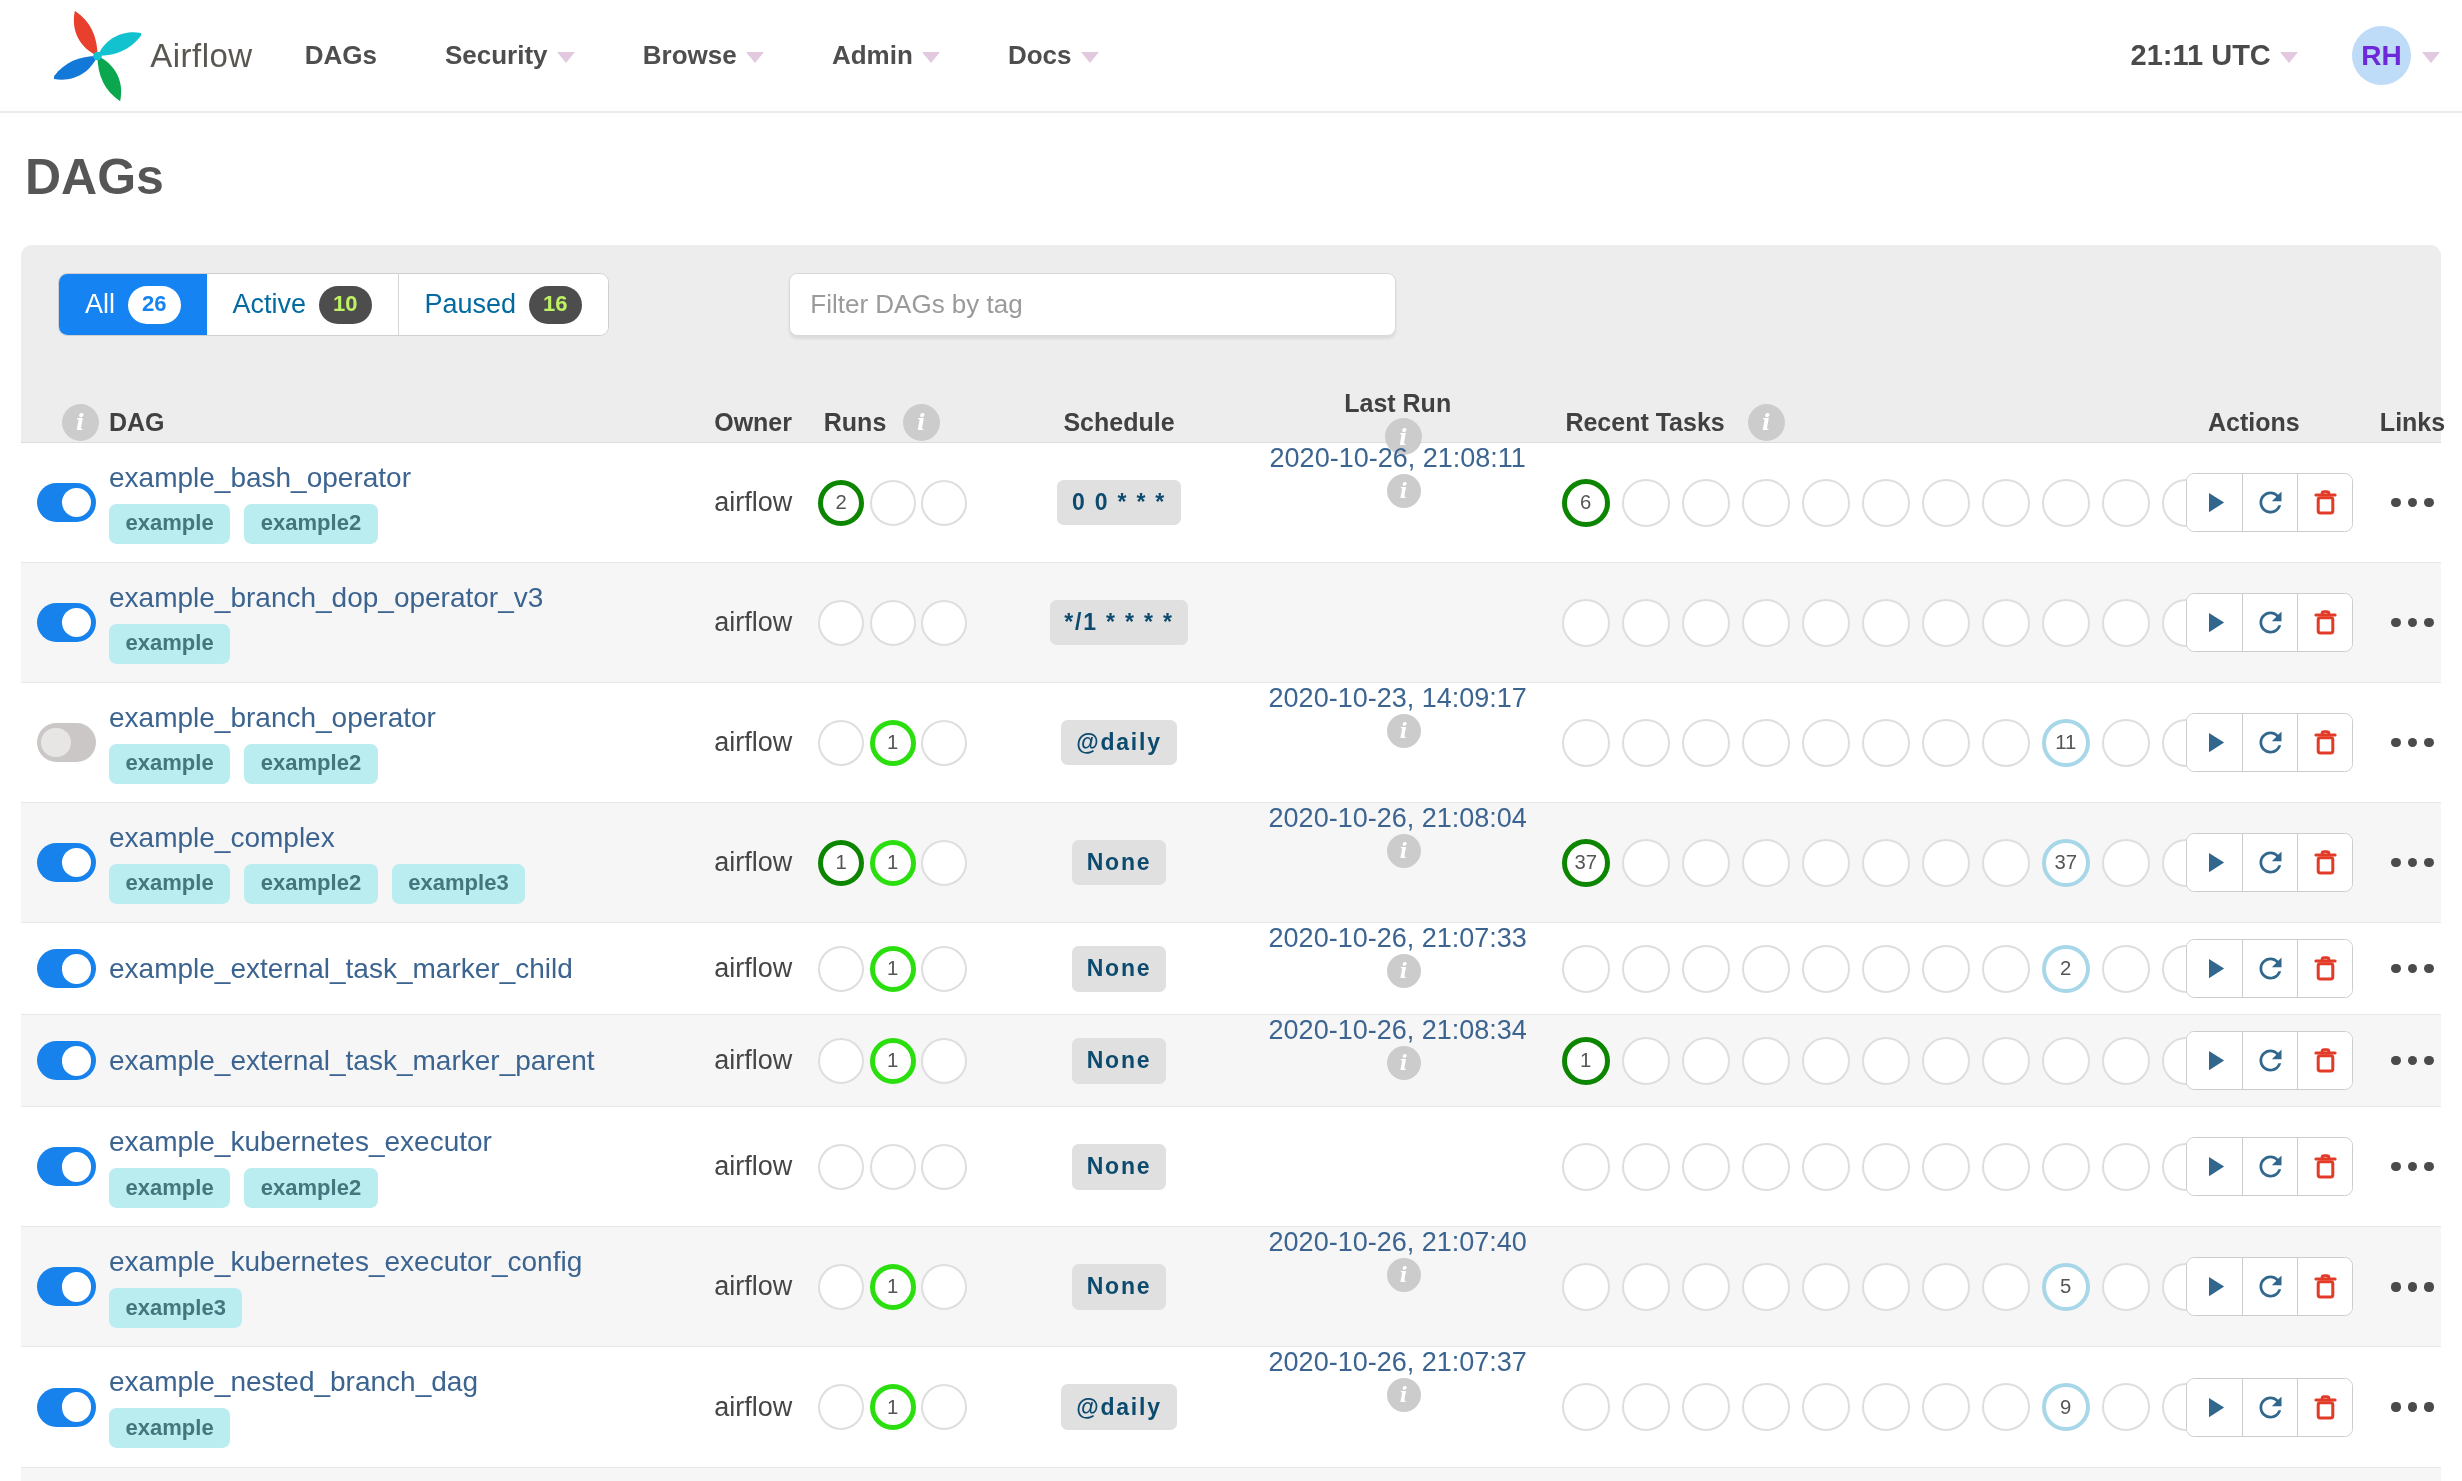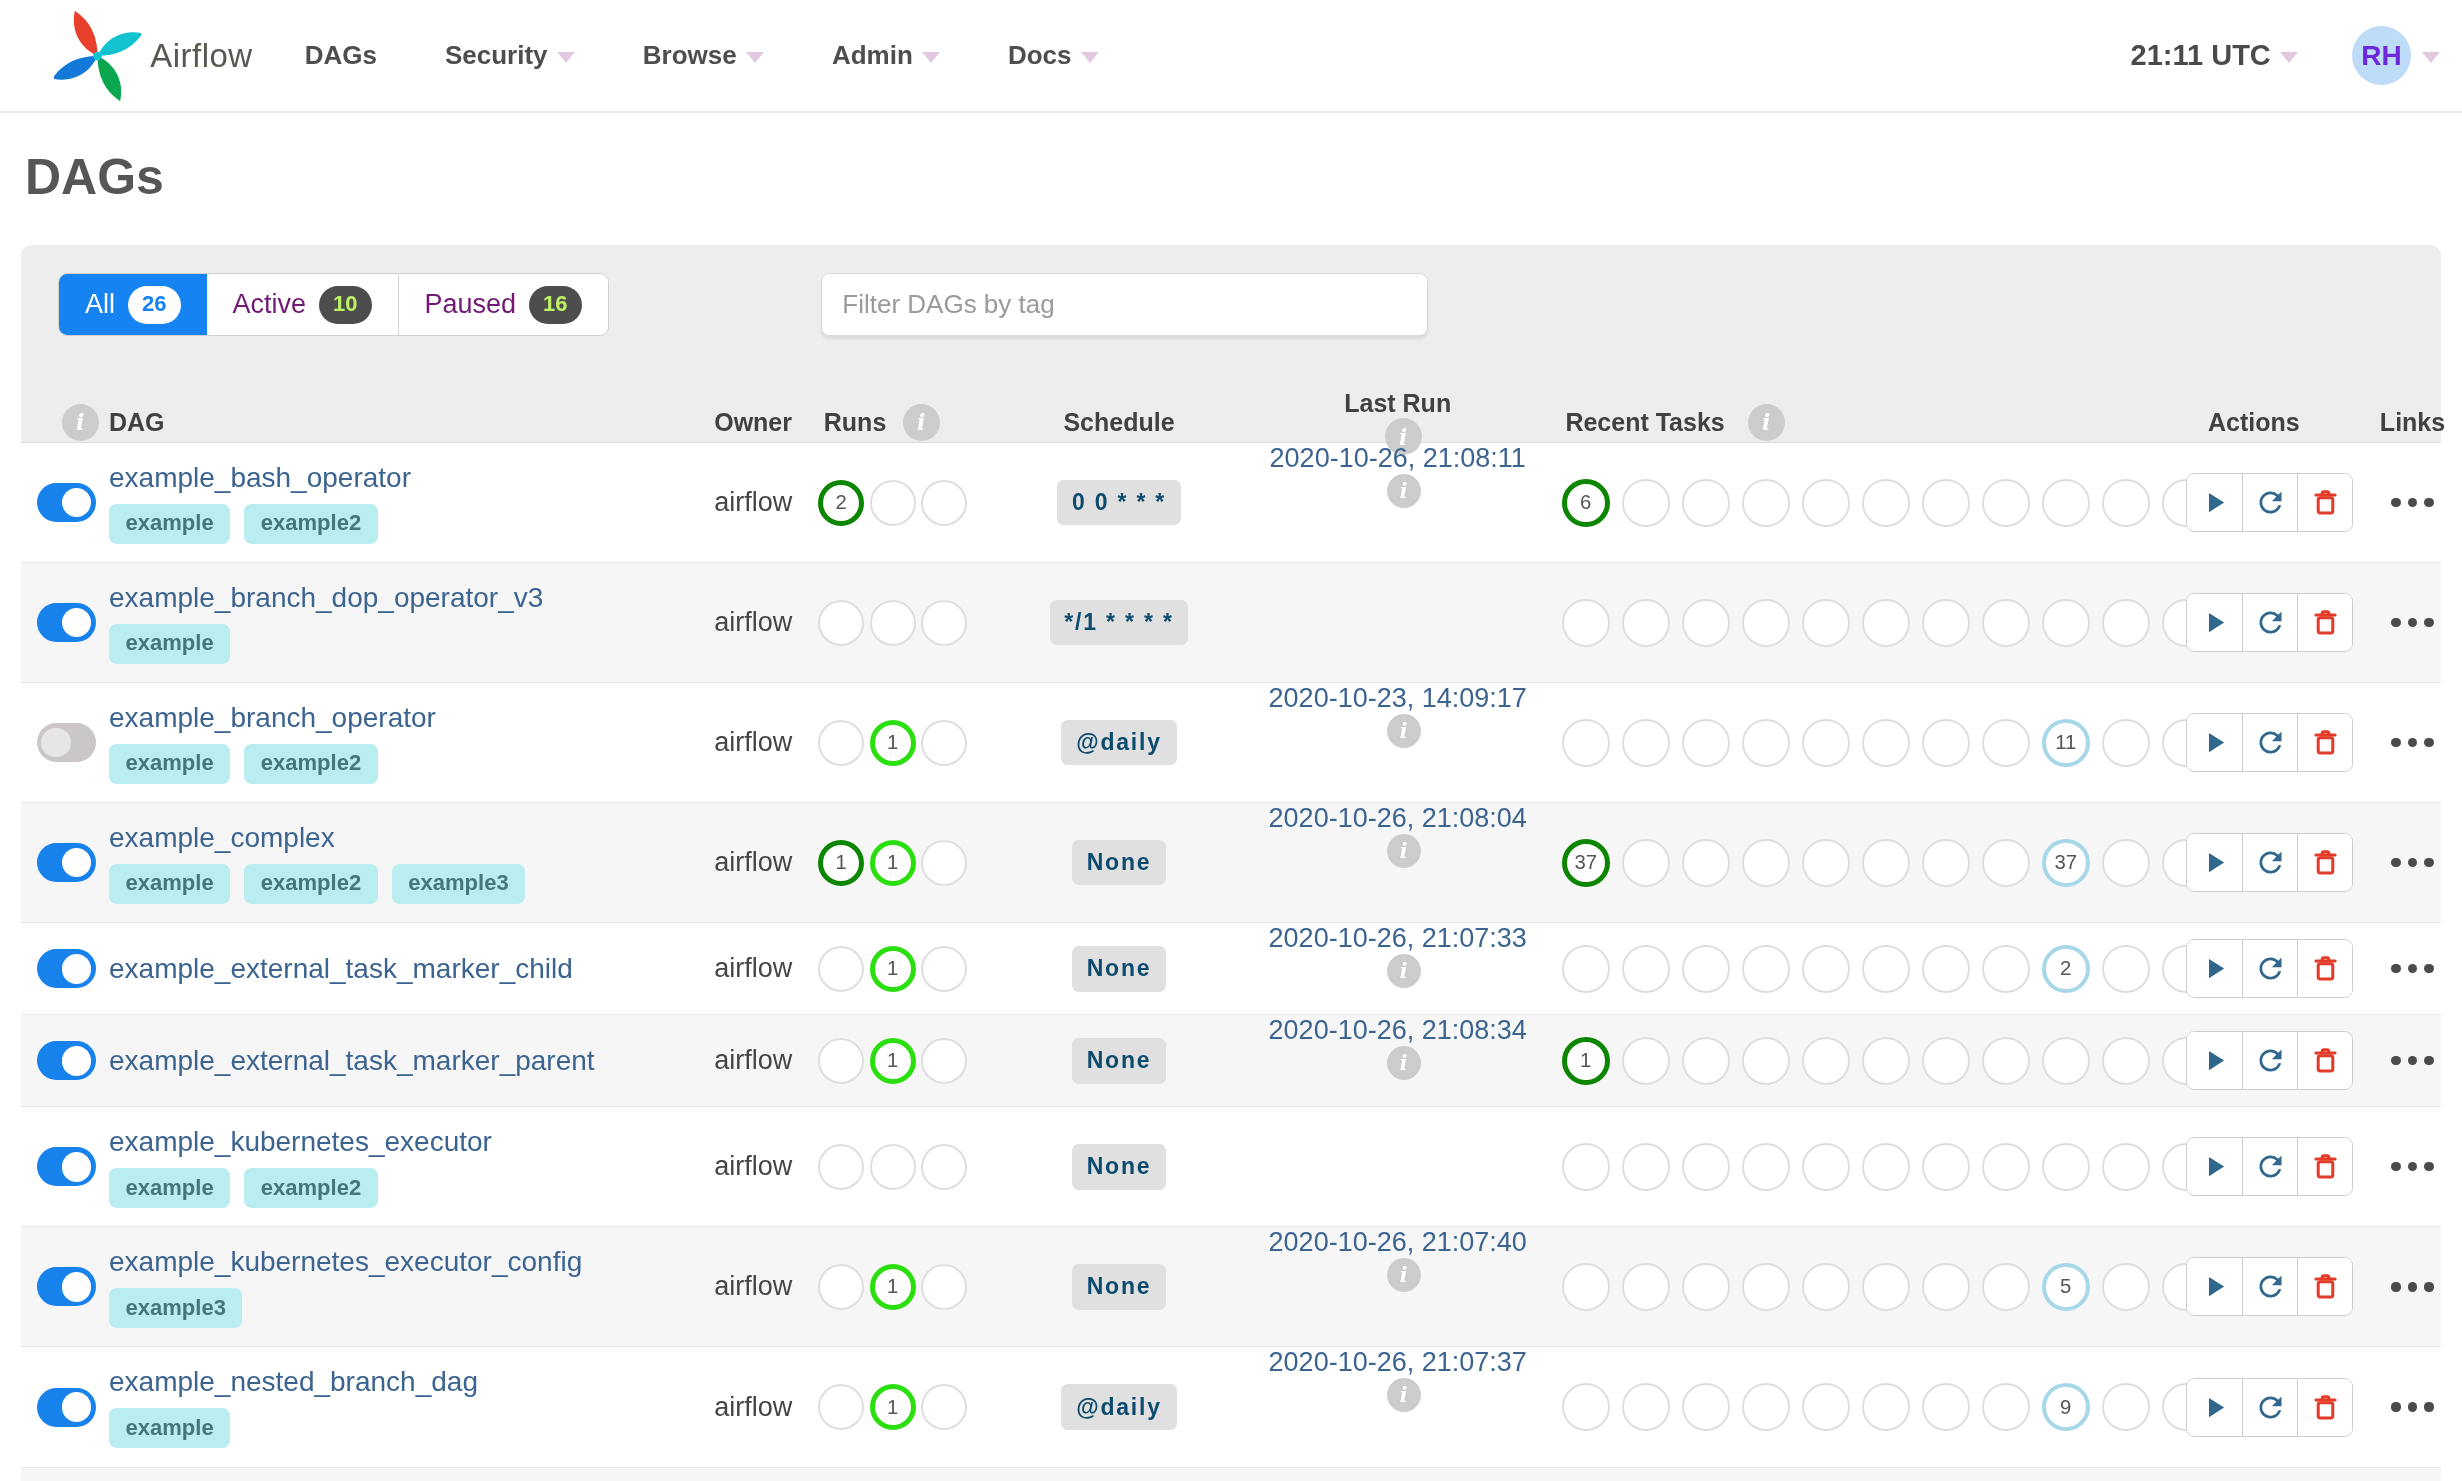--- a/index.html
+++ b/index.html
@@ -30,34 +30,34 @@
 
   
   .panel { position:absolute; left:21px; top:245px; width:2420px; height:1385px;
     background:#ededed; border-radius:11px 11px 0 0; padding-top:28px; }
 
   .controls { position:relative; height:63px; }
   .tab-group { position:absolute; left:37px; top:0; display:inline-flex; height:63px;
     background:#fff; border:1.8px solid #cfcfcf; border-radius:9.2px; overflow:hidden; }
   .tab { display:flex; align-items:center; height:100%; padding:0 26px; background:#fff;
     border:none; cursor:pointer; font-family:inherit; }
-  .tab span.lbl { font-size:27px; color:#701a75; }
+  .tab span.lbl { font-size:27px; color:#0369a1; }
   .tab .badge { margin-left:13px; border-radius:923px; padding:5.5px 14px 6.5px;
     font-size:22px; font-weight:700; background:#4d4d4d; color:#bef264; }
   .tab.active { background:#1583f1; }
   .tab.active span.lbl { color:#fff; }
   .tab.active .badge { background:#fff; color:#1583f1; }
   .tab + .tab { border-left:1.8px solid #d6d6d6; }
   .tab.active + .tab { border-left:none; }
 
   .input { position:absolute; top:0; height:63px; background:#fff; border:1.8px solid #d9d9d9;
     border-radius:8.3px; font-size:26px; color:#555; padding:0 20.3px;
     box-shadow:0 2.8px 2.8px rgba(0,0,0,0.08); outline:none; }
   .input::placeholder { color:#9a9a9a; }
-  .tag-input { left:800px; width:607px; }
+  .tag-input { left:768px; width:607px; }
   .search-input { left:1658px; width:752px; }
 
   
   .table { margin-top:53px; }
   .grid { display:grid; grid-template-columns:88px 596px 104px 199px 222px 328px 628px 185px 71px; }
   .cell { display:flex; align-items:center; }
   .thead { height:54px; border-bottom:1.8px solid #dcdcdc; }
   .thead .cell { font-size:25px; font-weight:700; color:#414141; }
   .c-toggle { justify-content:flex-start; padding-left:15.7px; }
   .thead .c-toggle { padding-left:29.6px; }

